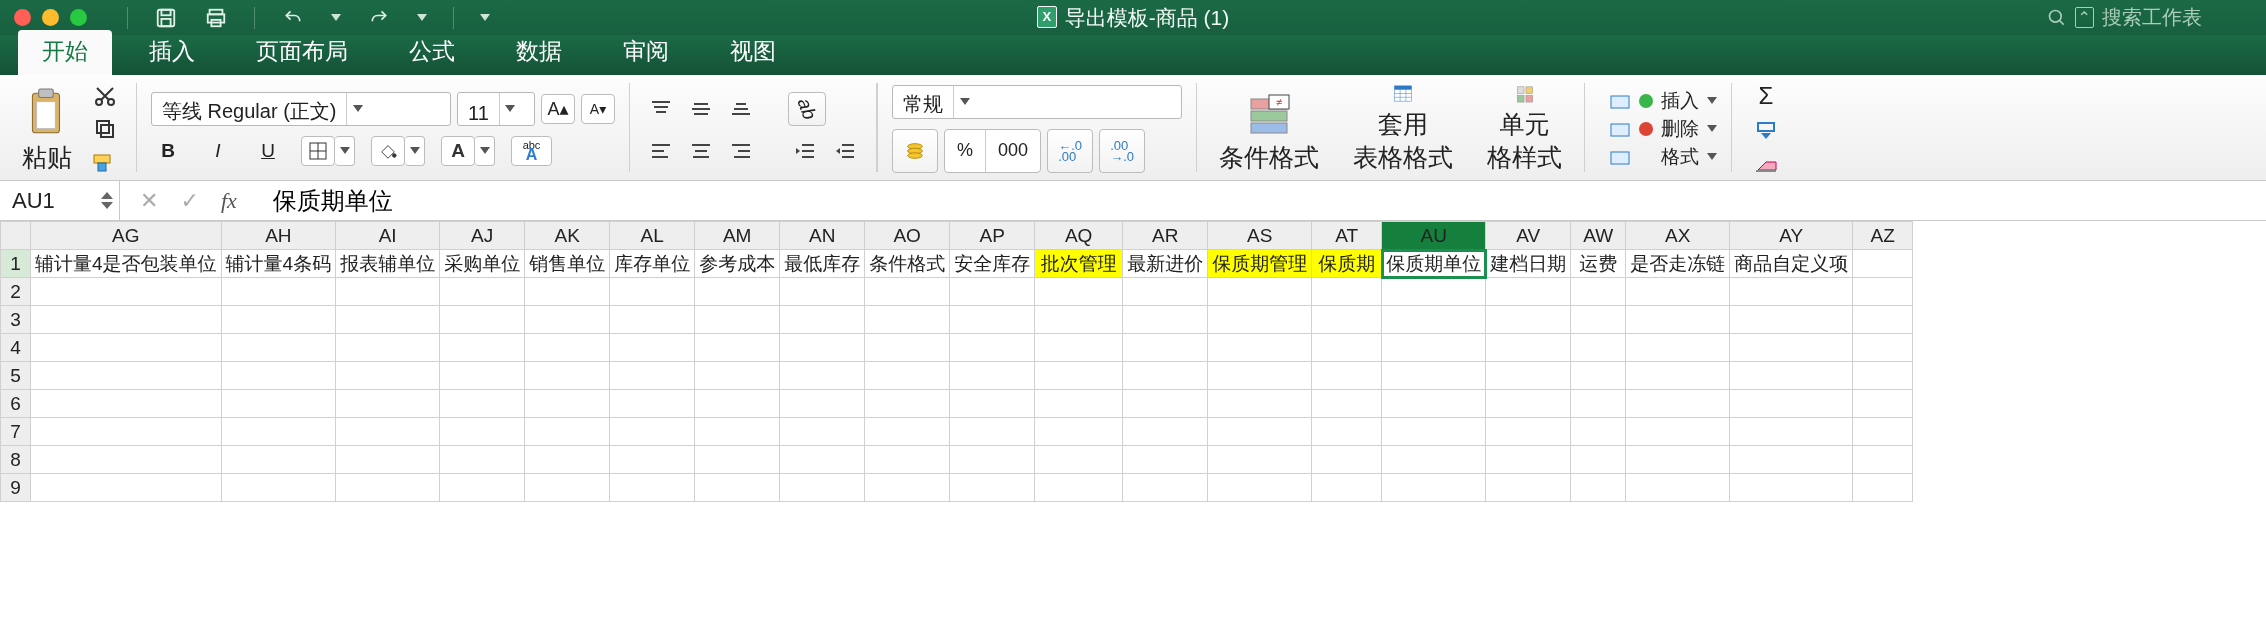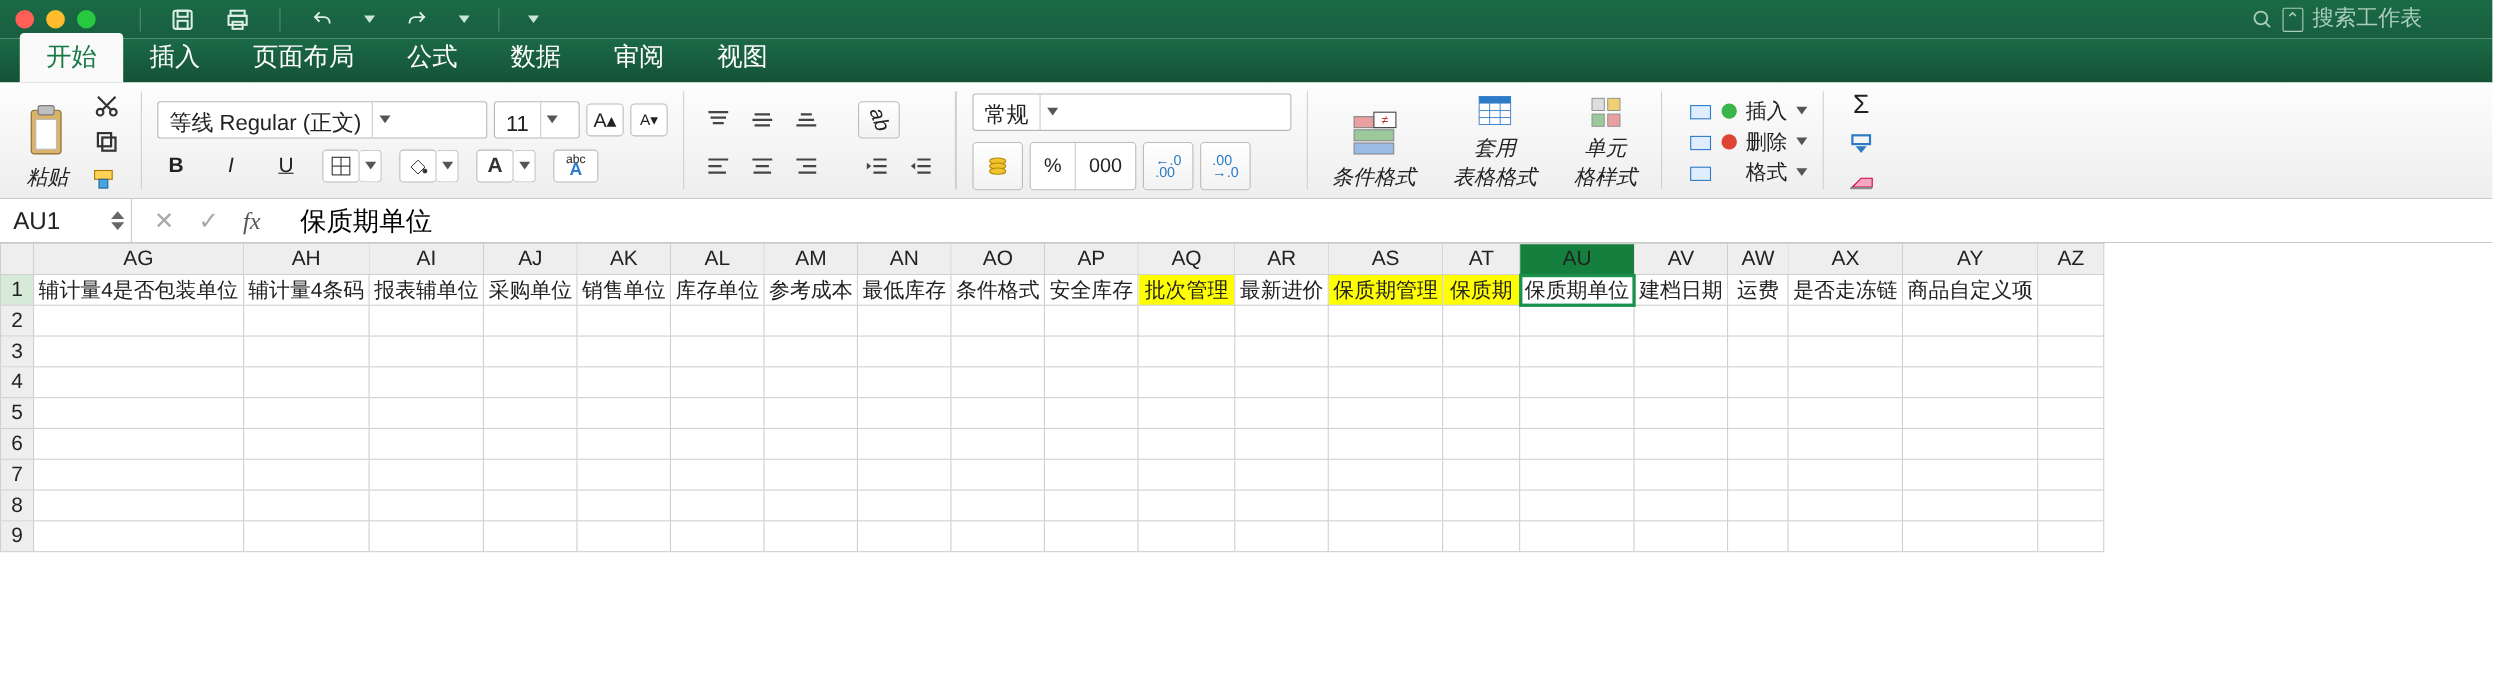--- a/index.html
+++ b/index.html
@@ -14,30 +14,30 @@
   .qat .ic { width:24px; height:24px; display:flex; align-items:center; justify-content:center; }
   .qat .sep { width:1px; height:22px; background: rgba(255,255,255,.25); }
   .title-center { position:absolute; left:0; right:0; text-align:center; pointer-events:none; font-size:21px; color:#f3faf6; }
   .title-center .xls-ic { display:inline-block; width:20px; height:22px; background:#2e9e6b; border:1px solid #fff; border-radius:2px; vertical-align:-3px; margin-right:8px; position:relative; }
   .title-center .xls-ic::after { content:"X"; position:absolute; inset:0; color:#fff; font-size:13px; line-height:20px; font-weight:bold; }
   .search-wrap { margin-left:auto; margin-right:14px; display:flex; align-items:center; gap:8px; min-width:200px; color:#a9cdb9; }
   .search-wrap input { background:transparent; border:none; color:#e8f3ec; font-size:20px; outline:none; width:150px; }
   .search-wrap input::placeholder { color:#a9cdb9; }
 
   
-  .tabs { height:40px; background:linear-gradient(#1b6a46,#145236); display:flex; align-items:flex-end; padding-left:18px; gap:0; }
+  .tabs { height:40px; background:linear-gradient(#1b6a46,#145236); display:flex; align-items:flex-end; padding-left:18px; gap:13px; }
   .tab { color:#fff; font-size:23px; padding:6px 24px 8px; cursor:pointer; position:relative; }
   .tab.active { background:#fafafa; color:#167a45; border-radius:4px 4px 0 0; }
 
   
   .ribbon { height:106px; background:linear-gradient(#fdfdfd,#eeeeee); border-bottom:1px solid #c9c9c9; display:flex; align-items:stretch; }
   .group { display:flex; align-items:stretch; padding:6px 14px 4px; position:relative; }
   .divider { width:1px; background:#d0d0d0; margin:8px 0; }
   .bigbtn { display:flex; flex-direction:column; align-items:center; justify-content:flex-end; gap:4px; padding:2px 8px; cursor:pointer; }
-  .bigbtn .lbl { font-size:19px;font-style:italic; }
+  .bigbtn .lbl { font-size:25px; }
   .mini { width:34px; height:30px; border:1px solid transparent; border-radius:4px; display:flex; align-items:center; justify-content:center; cursor:pointer; }
   .stackv { display:flex; flex-direction:column; gap:4px; justify-content:center; }
   .row { display:flex; align-items:center; gap:6px; }
   .dd { display:flex; align-items:flex-end; border:1px solid #b8b8b8; background:#fff; border-radius:3px; height:34px; }
   .dd span { padding:0 10px; font-size:20px; }
   .dd .car { width:22px; border-left:1px solid #ccc; height:100%; display:flex; align-items:center; justify-content:center; }
   .caret { width:0; height:0; border-left:5px solid transparent; border-right:5px solid transparent; border-top:7px solid #555; }
   .sqbtn { width:46px; height:44px; border:1px solid #bcbcbc; border-radius:4px; display:flex; align-items:center; justify-content:center; background:linear-gradient(#fff,#f2f2f2); cursor:pointer; }
   .sqbtn.small { width:38px; height:34px; }
   .yellow-under { border-bottom:5px solid #ffe600; }
@@ -111,20 +111,23 @@
     <div class="caret" style="border-top-color:#cde5d7"></div>
     <div class="ic">
         <svg width="22" height="20" viewBox="0 0 24 24" fill="none" stroke="#dff0e6" stroke-width="2">
           <path d="M15 14l5-5-5-5"></path>
           <path d="M20 9H10a6 6 0 00-6 6v1"></path>
         </svg>
       </div>
     <div class="caret" style="border-top-color:#cde5d7"></div>
     <div class="sep"></div>
     <div class="caret" style="border-top-color:#cde5d7"></div>
+  </div>
+  <div class="title-center">
+    <span class="xls-ic"></span><span>导出模板-商品 (1)</span>
   </div>
   <div class="search-wrap">
     <svg width="20" height="20" viewBox="0 0 24 24" fill="none" stroke="#a9cdb9" stroke-width="2">
         <circle cx="10" cy="10" r="7"></circle>
         <line x1="20" y1="20" x2="15" y2="15"></line>
       </svg>
     <span style="font-size:16px;border:1px solid #a9cdb9;border-radius:2px;padding:0 2px">⌃</span>
     <input placeholder="搜索工作表" style="">
   </div>
 </div>

